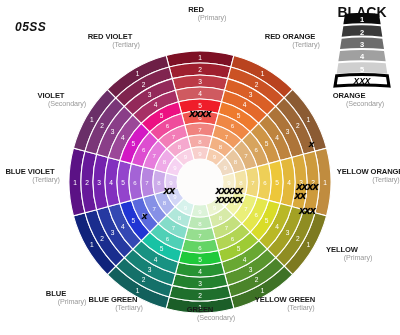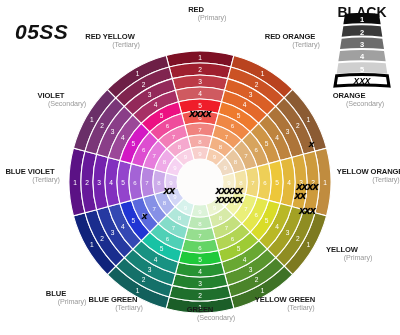--- a/index.html
+++ b/index.html
@@ -31,21 +31,21 @@
     display:block;
     font-size:7.2px;
     color:#9a9a9a;
     letter-spacing:-0.1px;
     padding-left:32px;
   }
 
   #title{
     position:absolute;
     left:15px;top:20px;
-    font-size:21px;
+    font-size:12px;
     font-weight:bold;
     font-style:italic;
     color:#111;
     letter-spacing:0.5px;
   }
 
   #black-scale{
     position:absolute;
     left:326px;top:4px;
     width:72px;height:84px;
@@ -363,21 +363,21 @@
       </div>
       <div class="hue-label" style="left: 30px; top: 176px; transform: translate(-50%, -50%);">
         <span class="nm">BLUE VIOLET</span>
         <span class="ty">(Tertiary)</span>
       </div>
       <div class="hue-label" style="left: 51px; top: 100px; transform: translate(-50%, -50%);">
         <span class="nm">VIOLET</span>
         <span class="ty">(Secondary)</span>
       </div>
       <div class="hue-label" style="left: 110px; top: 41px; transform: translate(-50%, -50%);">
-        <span class="nm">RED YELLOW</span>
+        <span class="nm">RED VIOLET</span>
         <span class="ty">(Tertiary)</span>
       </div>
     </div>
 
   <div id="annotations">
       <div class="xmark" style="left: 200px; top: 114px;">XXXX</div>
       <div class="xmark sm" style="left: 311px; top: 144px;">X</div>
       <div class="xmark" style="left: 307px; top: 187px;">XXXX</div>
       <div class="xmark" style="left: 300px; top: 196px;">XX</div>
       <div class="xmark" style="left: 307px; top: 211px;">XXX</div>

